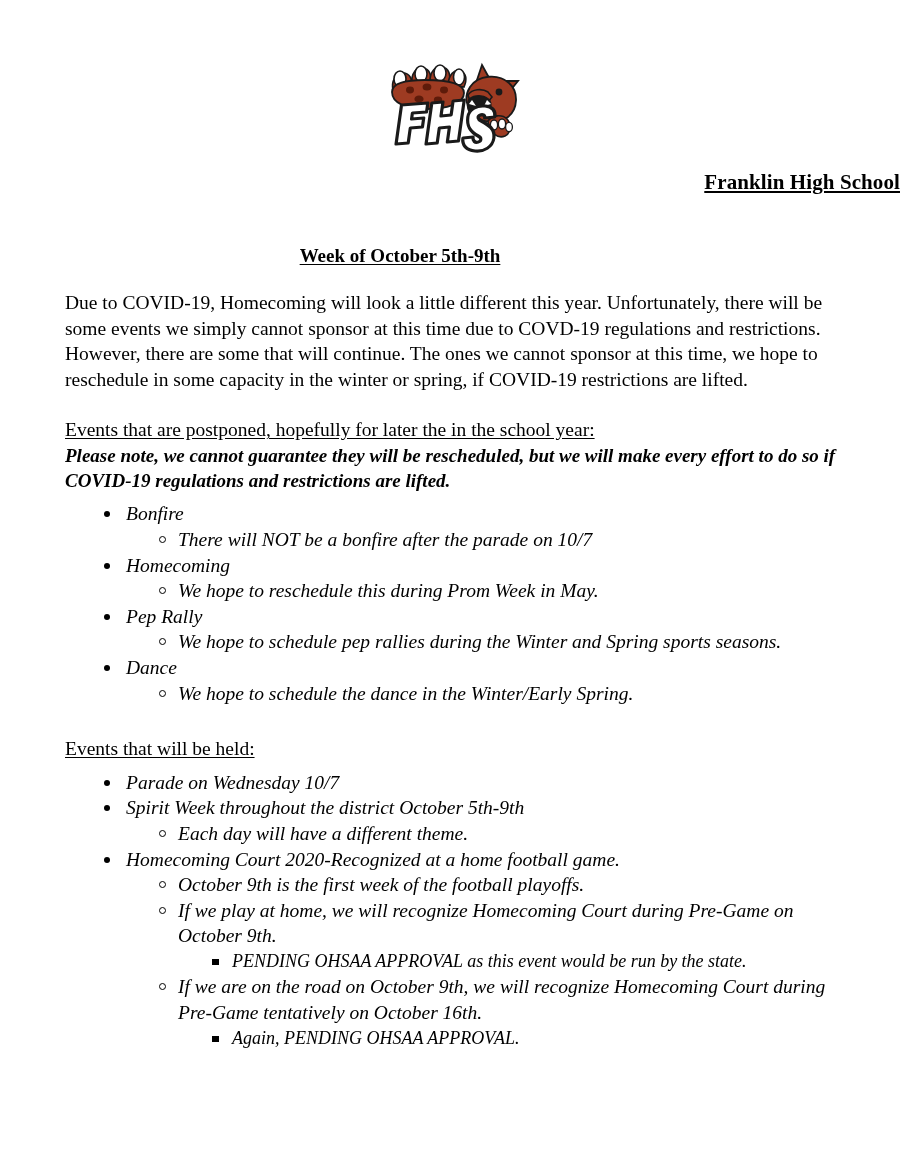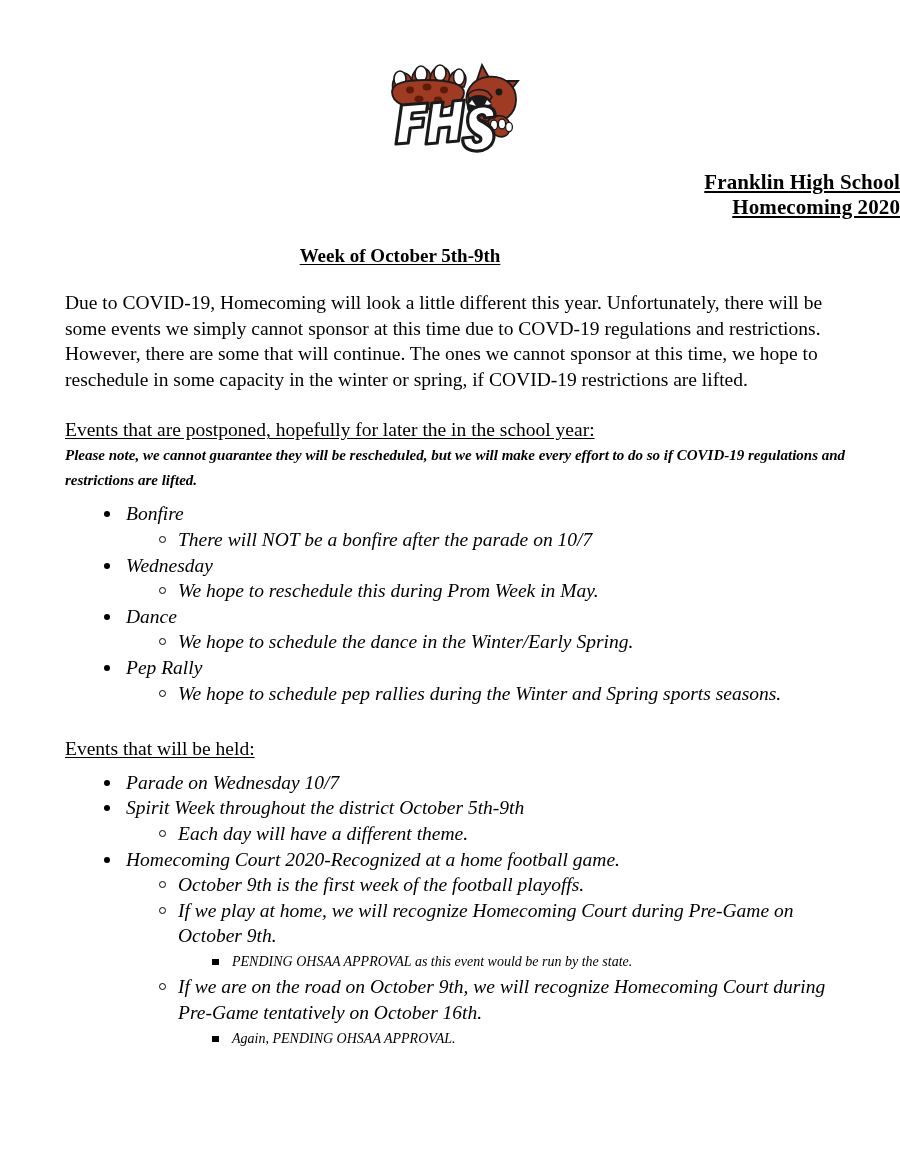--- a/index.html
+++ b/index.html
@@ -85,21 +85,21 @@
     font-size: 19.5px;
     line-height: 25.6px;
     font-weight: normal;
     text-decoration: underline;
     text-underline-offset: 2px;
     display: inline-block;
   }
   .sec-head-row { margin: 0; }
   .note-italic {
     margin: 0;
-    font-size: 15px;
+    font-size: 19px;
     line-height: 25.2px;
     font-weight: bold;
     font-style: italic;
   }
   .gap-sm { height: 22px; }
   .gap-md { height: 25px; }
 
   
   ul.lvl1 {
     margin: 8px;
@@ -144,21 +144,21 @@
     box-sizing: border-box;
   }
   ul.lvl3 {
     margin: 0;
     padding: 0;
     list-style: none;
   }
   ul.lvl3 > li.item3 {
     position: relative;
     padding-left: 54px;
-    font-size: 14px;
+    font-size: 18px;
     line-height: 25.6px;
   }
   ul.lvl3 > li.item3 > .bullet3 {
     position: absolute;
     left: 34px;
     top: 10px;
     width: 6.5px;
     height: 6.5px;
     background: #000;
   }
@@ -208,21 +208,20 @@
       <g transform="skewX(-8)" stroke="#1A1A1A" stroke-width="3.2" stroke-linejoin="round" fill="#ffffff">
         <path d="M36 46 L62 44 L62 53 L48 54 L48 60 L60 59 L60 68 L48 69 L48 84 L36 85 Z"></path>
         <path d="M66 44 L77 43 L77 57 L87 56 L87 42 L98 41 L98 82 L87 83 L87 68 L77 69 L77 84 L66 85 Z"></path>
         <path d="M104 58 C104 50 112 46 120 47 C127 48 131 52 131 58 L121 59 C121 56 118 55 116 56 C113 57 114 60 118 62 C126 66 133 70 133 79 C133 88 125 93 116 92 C107 91 102 86 102 79 L112 78 C112 82 115 84 118 83 C121 82 121 79 117 77 C109 73 104 68 104 58 Z"></path>
       </g>
     </svg>
   </div>
 
   <div class="title-block">
     <div class="doc-title"><span>Franklin High School</span></div>
-    <div class="doc-title"><span>Homecoming 2020</span></div>
   </div>
 
   <div class="week-line">
     <span>Week of October 5th-9th</span>
   </div>
 
   <div class="body-area">
 
     <p class="para">Due to COVID-19, Homecoming will look a little different this year.  Unfortunately, there will be some events we simply cannot sponsor at this time due to COVD-19 regulations and restrictions.  However, there are some that will continue.  The ones we cannot sponsor at this time, we hope to reschedule in some capacity in the winter or spring, if COVID-19 restrictions are lifted.</p>
 
@@ -239,45 +238,45 @@
         <span class="itemtext">Bonfire</span>
         <ul class="lvl2">
           <li class="item2">
             <span class="bullet2"></span>
             <span class="itemtext">There will NOT be a bonfire after the parade on 10/7</span>
           </li>
         </ul>
       </li>
       <li class="item1">
         <span class="bullet1"></span>
-        <span class="itemtext">Wednesday</span>
+        <span class="itemtext">Homecoming</span>
         <ul class="lvl2">
           <li class="item2">
             <span class="bullet2"></span>
             <span class="itemtext">We hope to reschedule this during Prom Week in May.</span>
           </li>
         </ul>
       </li>
       <li class="item1">
         <span class="bullet1"></span>
+        <span class="itemtext">Pep Rally</span>
+        <ul class="lvl2">
+          <li class="item2">
+            <span class="bullet2"></span>
+            <span class="itemtext">We hope to schedule pep rallies during the Winter and Spring sports seasons.</span>
+          </li>
+        </ul>
+      </li>
+      <li class="item1">
+        <span class="bullet1"></span>
         <span class="itemtext">Dance</span>
         <ul class="lvl2">
           <li class="item2">
             <span class="bullet2"></span>
             <span class="itemtext">We hope to schedule the dance in the Winter/Early Spring.</span>
-          </li>
-        </ul>
-      </li>
-      <li class="item1">
-        <span class="bullet1"></span>
-        <span class="itemtext">Pep Rally</span>
-        <ul class="lvl2">
-          <li class="item2">
-            <span class="bullet2"></span>
-            <span class="itemtext">We hope to schedule pep rallies during the Winter and Spring sports seasons.</span>
           </li>
         </ul>
       </li>
     </ul>
 
     <div class="gap-sm"></div>
 
     <div class="sec-head-row">
       <span class="sec-head">Events that will be held:</span>
     </div>

